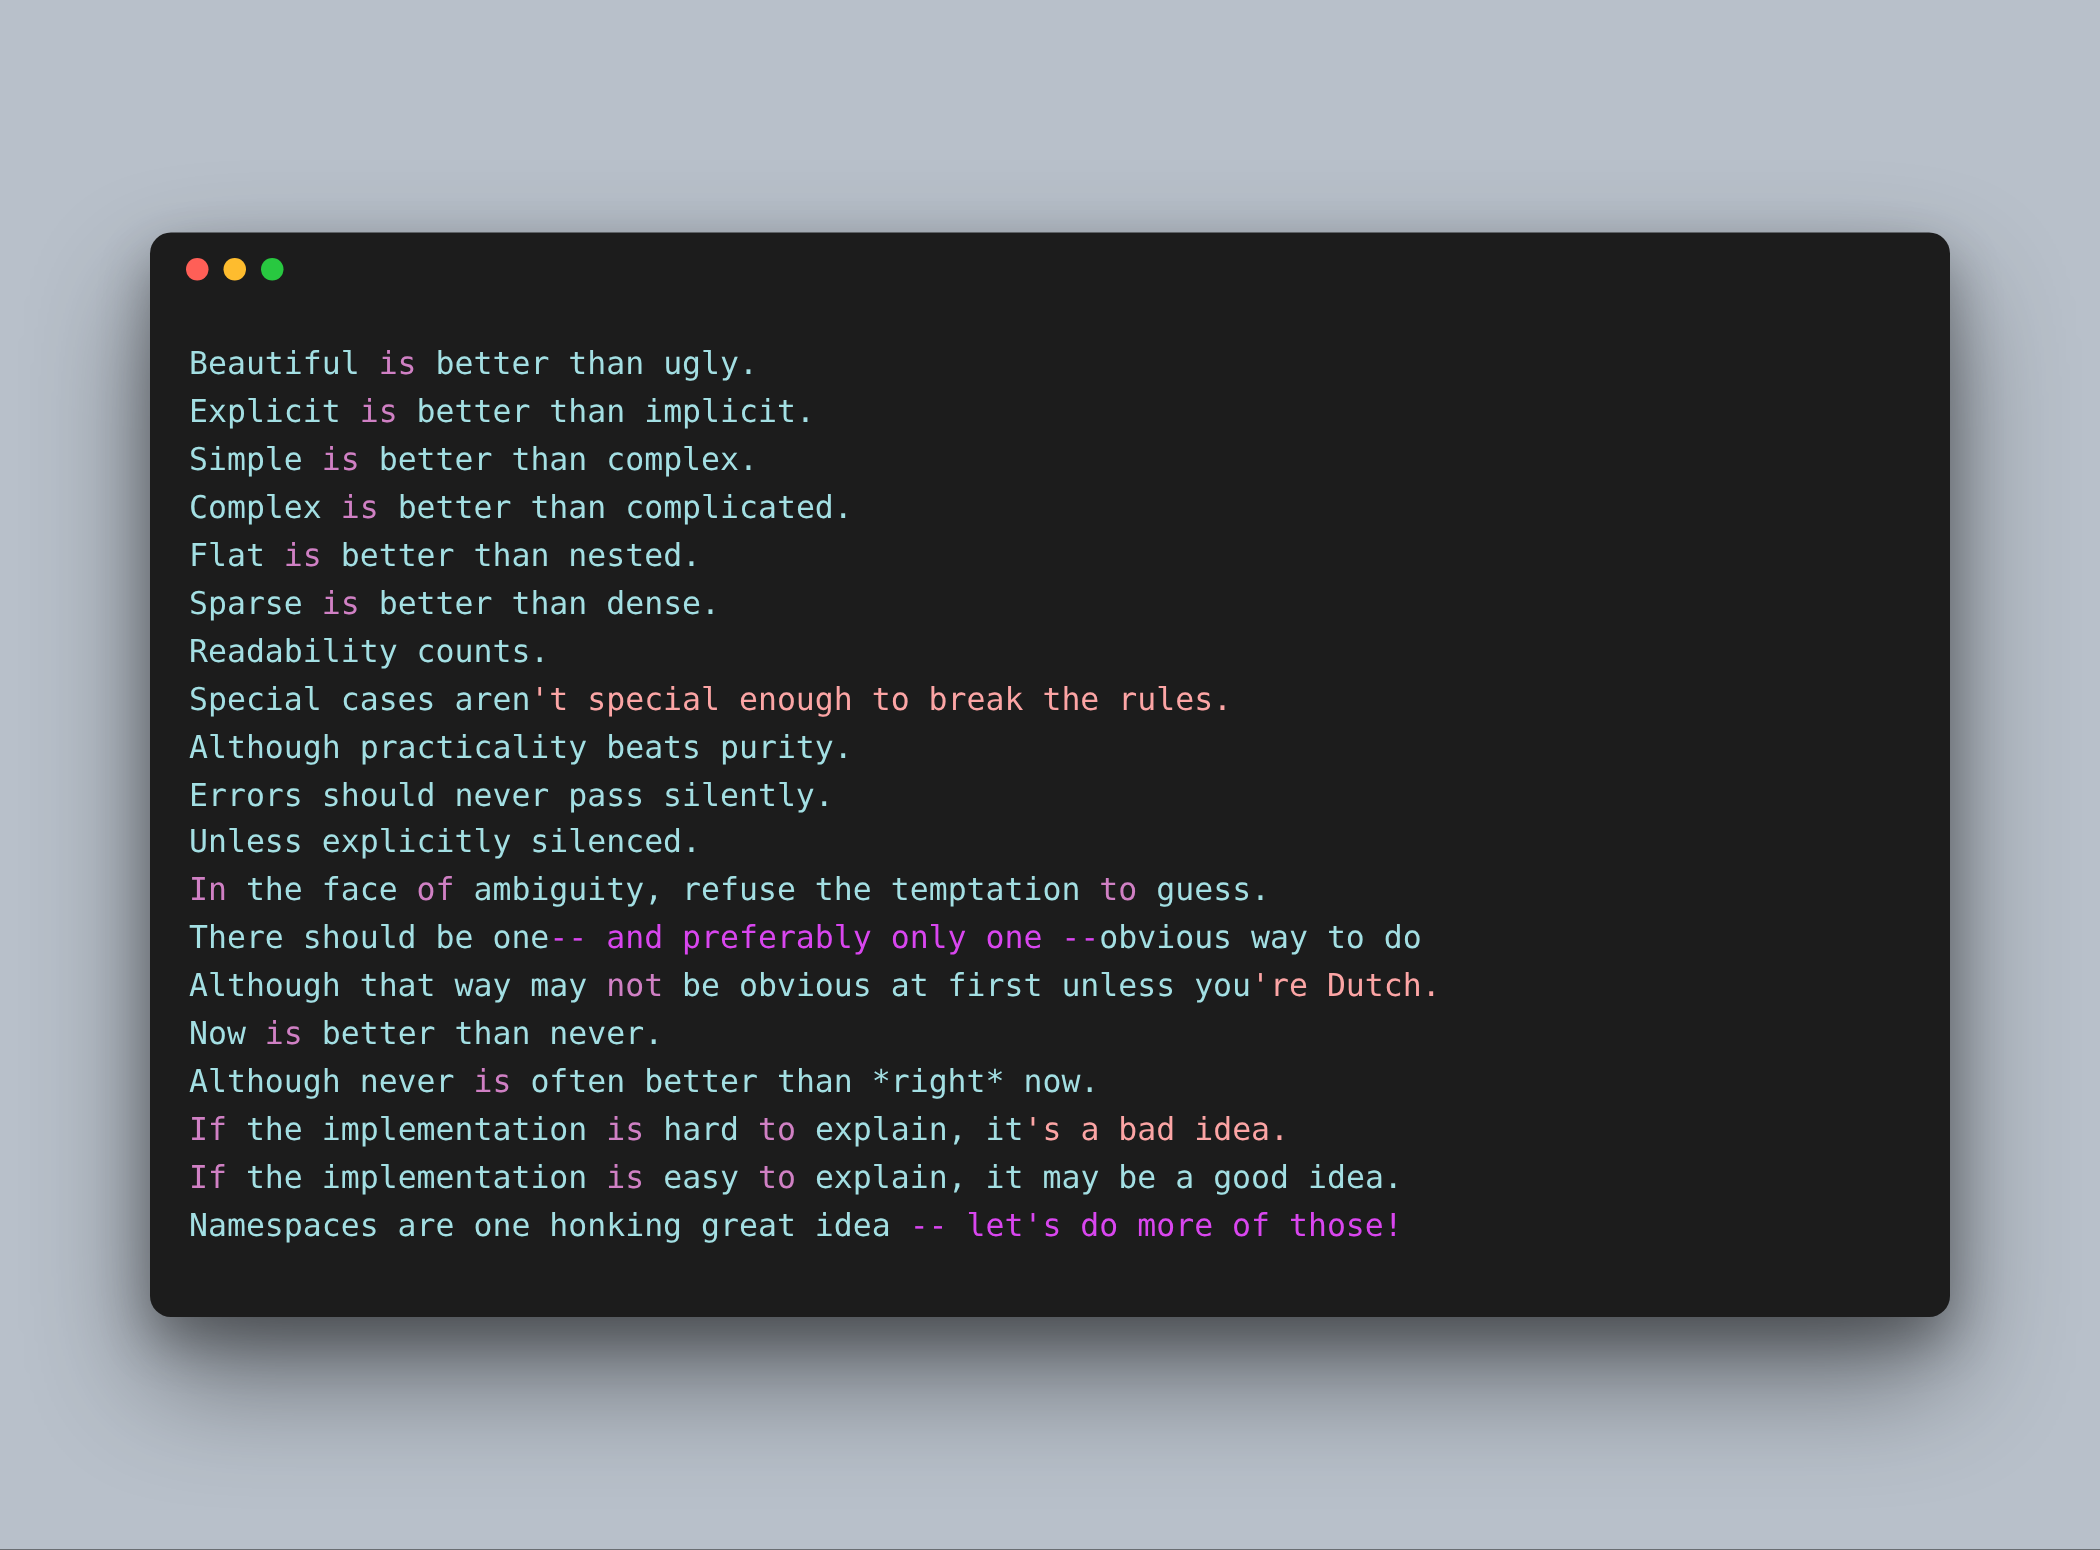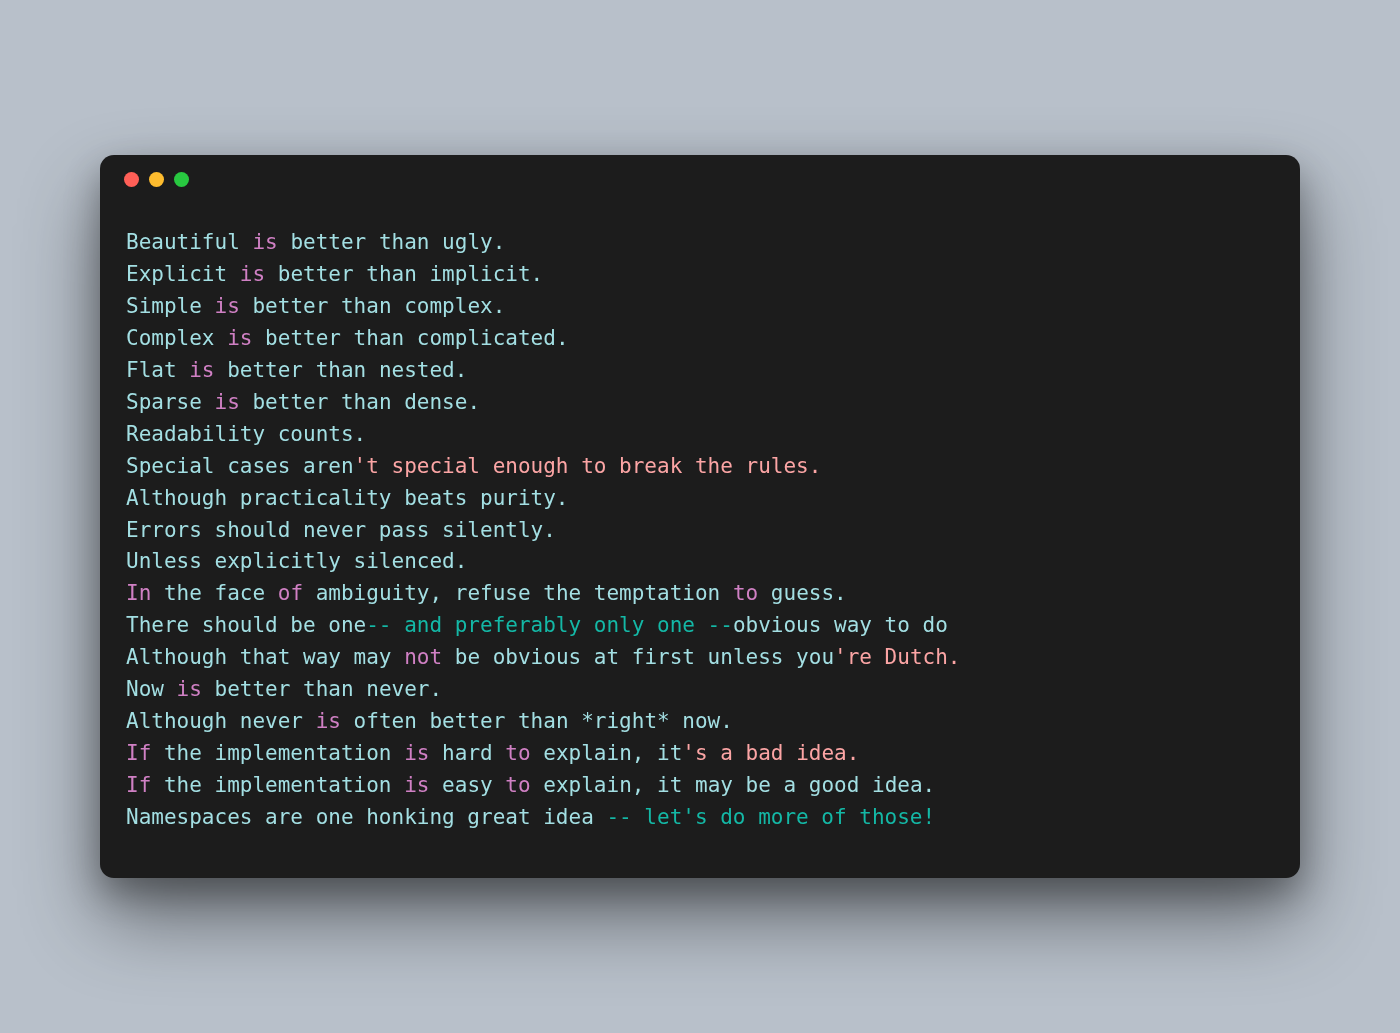--- a/index.html
+++ b/index.html
@@ -37,21 +37,21 @@
     .code-area {
       padding: 24px 18px 44px 26px;
       font-size: 21px;
       line-height: 1.52;
       white-space: pre;
       overflow: hidden;
     }
     .tok-default { color: #a3dfe3; }      
     .tok-keyword { color: #d080c4; }      
     .tok-string  { color: #fca5a5; }      
-    .tok-comment { color: #14b8a6; }      
+    .tok-comment { color: #d946ef; }      
     .line { display: block; }
   </style>
 </head>
 <body>
 
 <div class="window">
   <div class="titlebar">
     <div class="traffic-light tl-red"></div>
     <div class="traffic-light tl-yellow"></div>
     <div class="traffic-light tl-green"></div>

